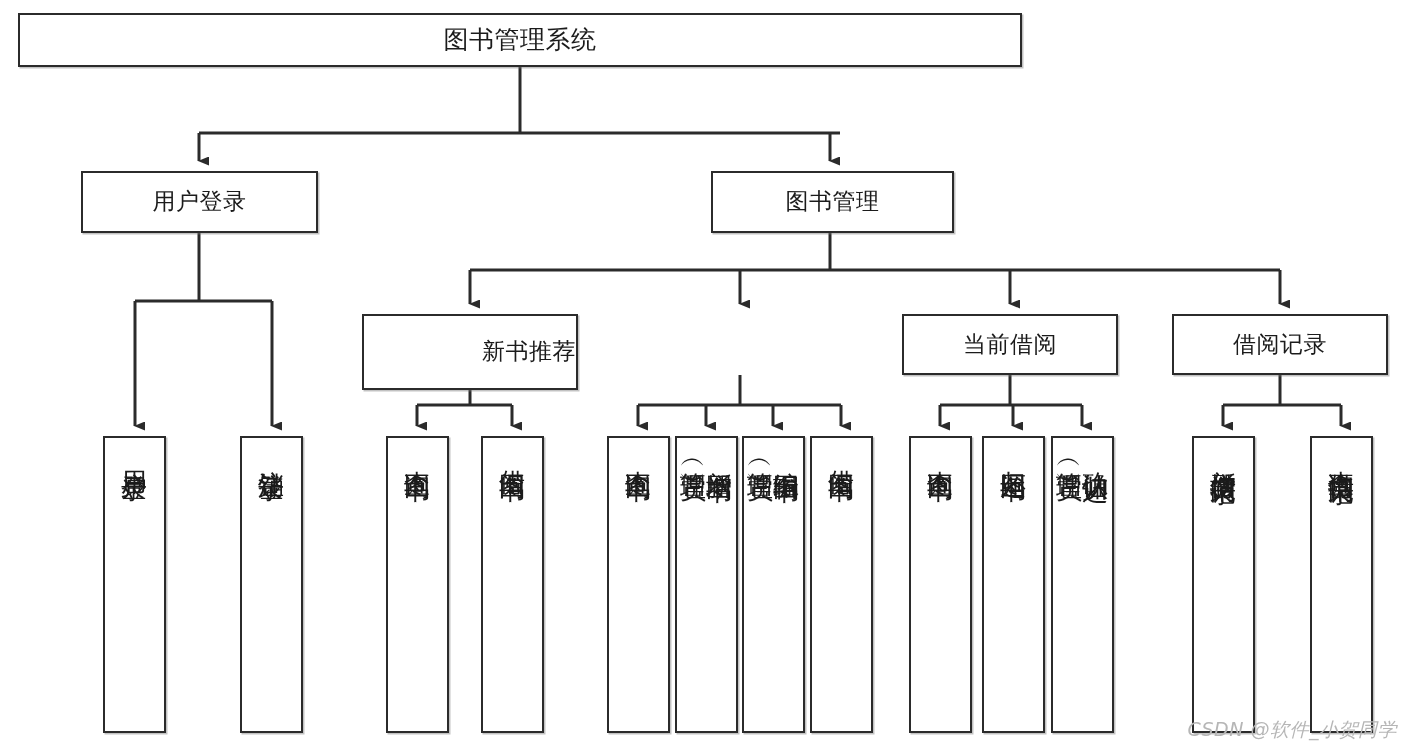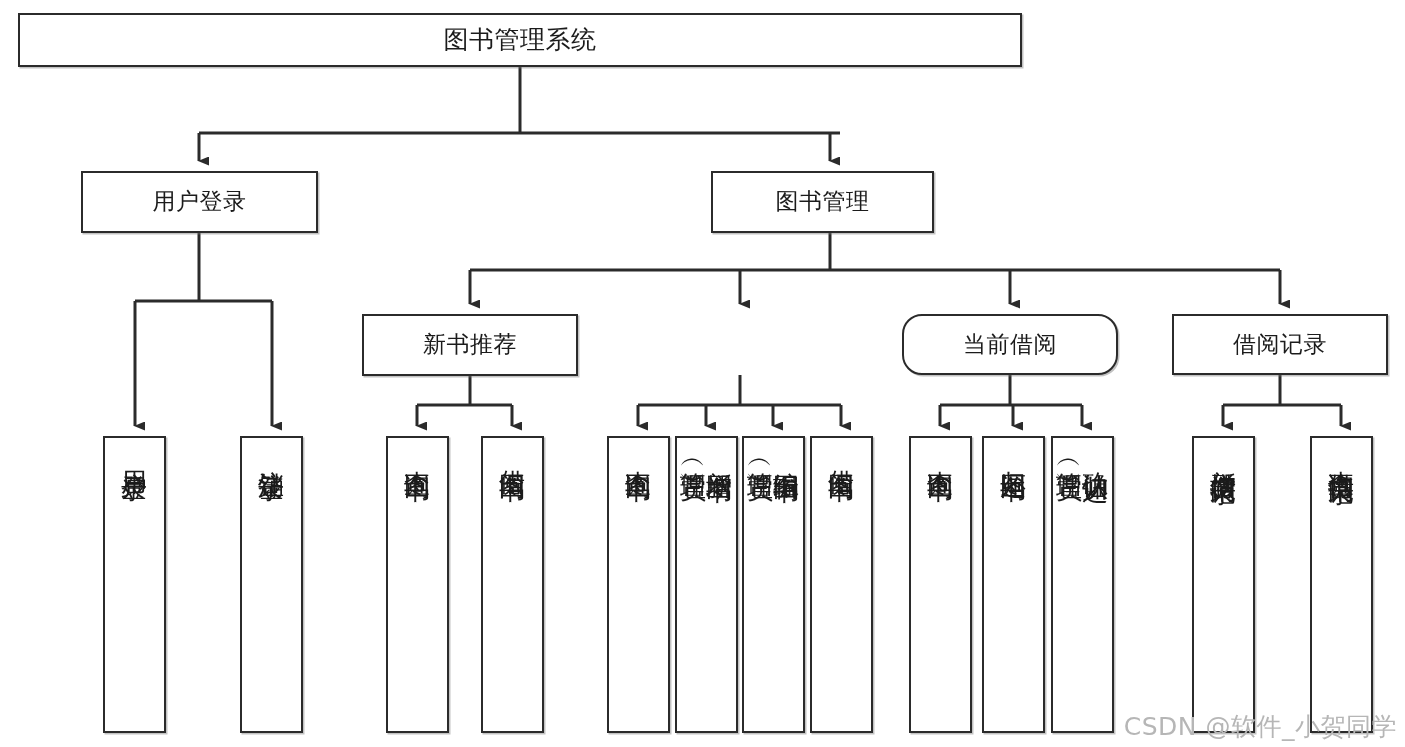--- a/index.html
+++ b/index.html
@@ -56,24 +56,25 @@
     letter-spacing: 2px;
     line-height: 1;
   }
   .node.root .label {
     font-size: 25px;
   }
   .watermark {
     position: absolute;
     right: 8px;
     bottom: 4px;
-    font-size: 25px;
+    font-size: 19px;
     color: #b6b6b6;
     letter-spacing: 0.5px;
     white-space: nowrap;
+    font-style: italic;
   }
 </style>
 </head>
 <body>
 
 <div id="canvas">
 
   <svg class="edges" viewBox="0 0 1405 747">
     <defs>
       <marker id="arrow" markerWidth="9" markerHeight="11" refX="4.5" refY="10" orient="auto" markerUnits="userSpaceOnUse">
@@ -124,28 +125,28 @@
     </g>
   </svg>
 
   <div class="node horizontal root" style="left:18px; top:13px; width:1004px; height:54px;">
     <span class="label">图书管理系统</span>
   </div>
 
   <div class="node horizontal" style="left:81px; top:171px; width:237px; height:62px;">
     <span class="label">用户登录</span>
   </div>
-  <div class="node horizontal" style="left:711px; top:171px; width:223px; height:62px;">
+  <div class="node horizontal" style="left:711px; top:171px; width:243px; height:62px;">
     <span class="label">图书管理</span>
   </div>
 
-  <div class="node horizontal" style="left:362px; top:314px; width:216px; height:62px;">
+  <div class="node horizontal" style="left:362px; top:314px; width:216px; height:76px;justify-content:flex-end;">
     <span class="label">新书推荐</span>
   </div>
-  <div class="node horizontal" style="left:902px; top:314px; width:216px; height:61px;border-radius:20px;">
+  <div class="node horizontal" style="left:902px; top:314px; width:216px; height:61px;">
     <span class="label">当前借阅</span>
   </div>
   <div class="node horizontal" style="left:1172px; top:314px; width:216px; height:61px;align-items:center;">
     <span class="label">借阅记录</span>
   </div>
 
   <div class="node vertical" style="left:103px; top:436px; width:63px; height:297px;">
     <span class="label">用户登录</span>
   </div>
   <div class="node vertical" style="left:240px; top:436px; width:63px; height:297px;">

